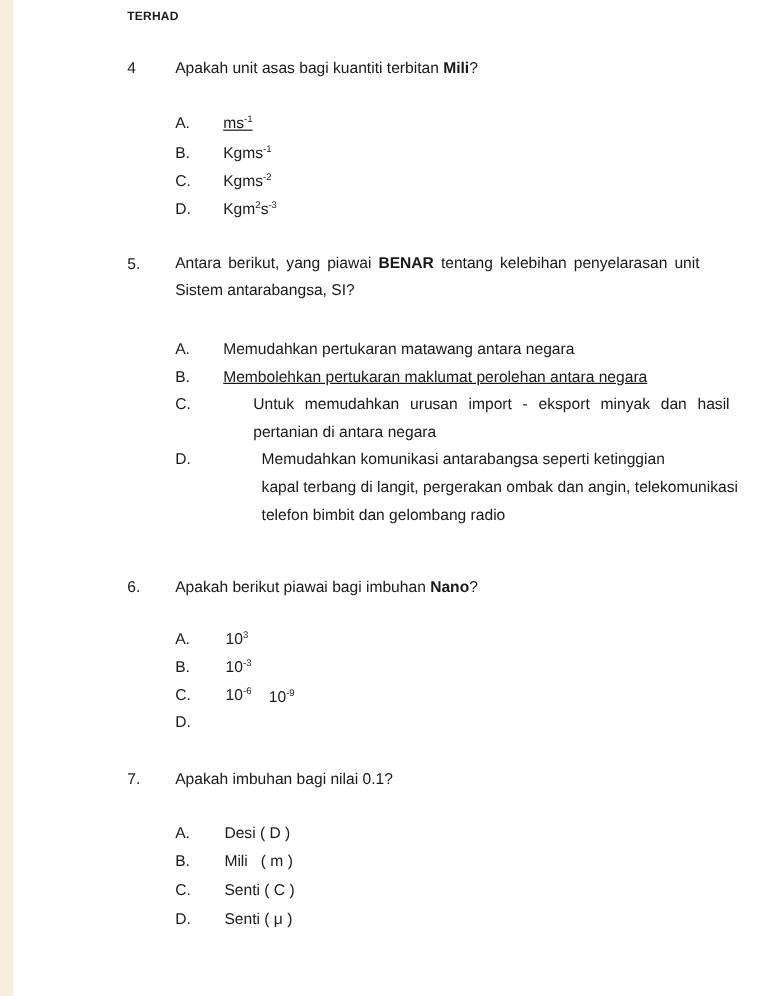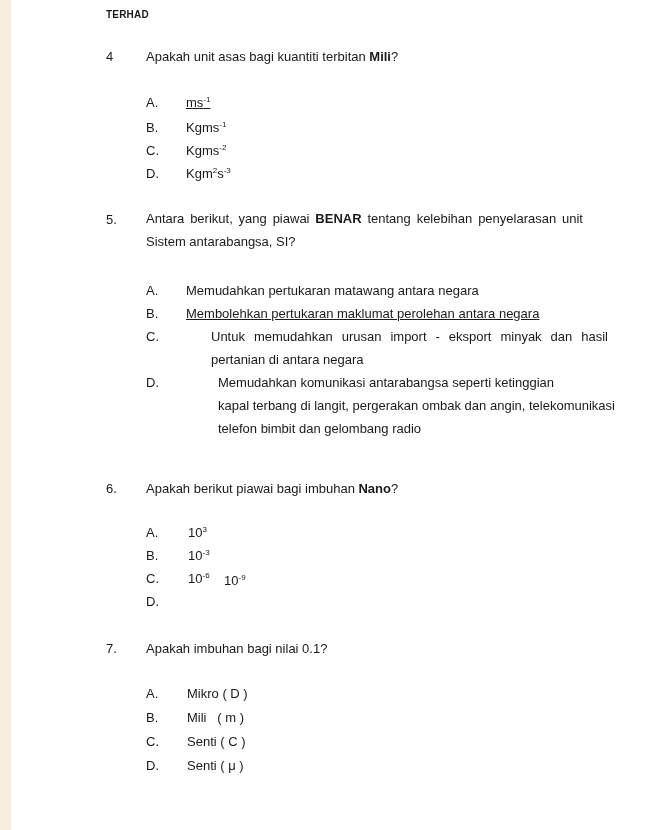--- a/index.html
+++ b/index.html
@@ -86,21 +86,21 @@
 
   <div class="opt-letter" style="top:594px;">D.</div>
   <div class="opt-text" style="top:569px; left:188px;margin-left:36px;"><span>10</span><sup>-9</sup></div>
 </section>
 
 <section>
   <div class="q-num" style="top:641px;">7.</div>
   <div class="q-text" style="top:637px;">Apakah imbuhan bagi nilai 0.1?</div>
 
   <div class="opt-letter" style="top:686px;">A.</div>
-  <div class="opt-text" style="top:682px; left:187px; white-space:pre;">Mikro ( D )</div>
+  <div class="opt-text" style="top:682px; left:187px; white-space:pre;">Desi ( D )</div>
 
   <div class="opt-letter" style="top:710px;">B.</div>
   <div class="opt-text" style="top:706px; left:187px; white-space:pre;">Mili   ( m )</div>
 
   <div class="opt-letter" style="top:734px;">C.</div>
   <div class="opt-text" style="top:730px; left:187px; white-space:pre;">Senti ( C )</div>
 
   <div class="opt-letter" style="top:758px;">D.</div>
   <div class="opt-text" style="top:754px; left:187px; white-space:pre;">Senti ( μ )</div>
 </section>

